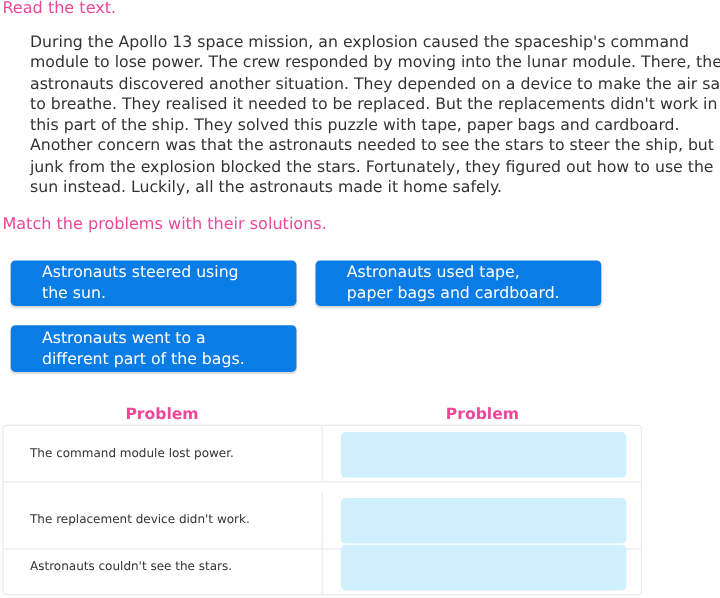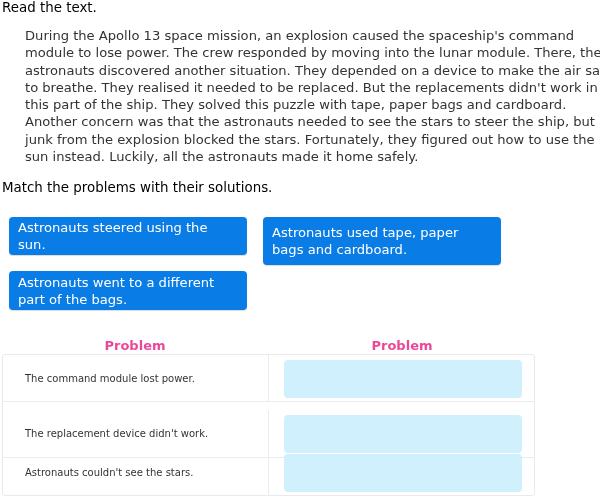--- a/index.html
+++ b/index.html
@@ -1,29 +1,29 @@
 <!DOCTYPE html>
 <html><head>
 <meta charset="utf-8">
 <style>
   html, body { margin:0; padding:0; background:#ffffff; }
   body { width:600px; height:498px; position:relative; overflow:hidden;
          font-family:"DejaVu Sans", sans-serif; color:#333; }
-  .heading { position:absolute; left:2px; color:#000000; font-size:13.4px; }
+  .heading { position:absolute; left:2px; color:#ec4899; font-size:13.4px; }
   #h1 { top:0px; }
   #h2 { top:180px; }
   .passage { position:absolute; left:25px; top:27px; width:578px;
              font-size:13.1px; line-height:17.3px; color:#333; }
   .passage p { margin:0; white-space:nowrap; }
   .tile { position:absolute; background:#0a7ce5; color:#fff; border-radius:4px;
-          font-size:13.1px; line-height:17px; padding:0 9px; box-sizing:border-box;
+          font-size:13.1px; line-height:17px; padding:0 26px; box-sizing:border-box;
           display:flex; align-items:center; cursor:pointer;
           box-shadow:0 1px 1px rgba(0,0,0,0.15); }
   #tile0 { left:9px; top:217px; width:238px; height:38px; }
-  #tile1 { left:263px; top:217px; width:238px; height:48px; }
+  #tile1 { left:263px; top:217px; width:238px; height:38px; }
   #tile2 { left:9px; top:271px; width:238px; height:39px; }
   .thead { position:absolute; top:338px; font-size:13px; font-weight:bold; color:#ec4899; text-align:center; }
   #th-problem { left:2px; width:266px; }
   #th-solution { left:268px; width:268px; }
   .table { position:absolute; left:2px; top:354px; width:533px; height:142px;
            border:1px solid #eaeaea; border-radius:3px; box-sizing:border-box; }
   .row { position:absolute; left:0; width:100%; border-bottom:1px solid #ececec; box-sizing:border-box; }
   .row:last-child { border-bottom:none; }
   .cell-problem { position:absolute; left:0; top:0; width:266px; height:100%;
                   border-right:1px solid #ececec; box-sizing:border-box;

